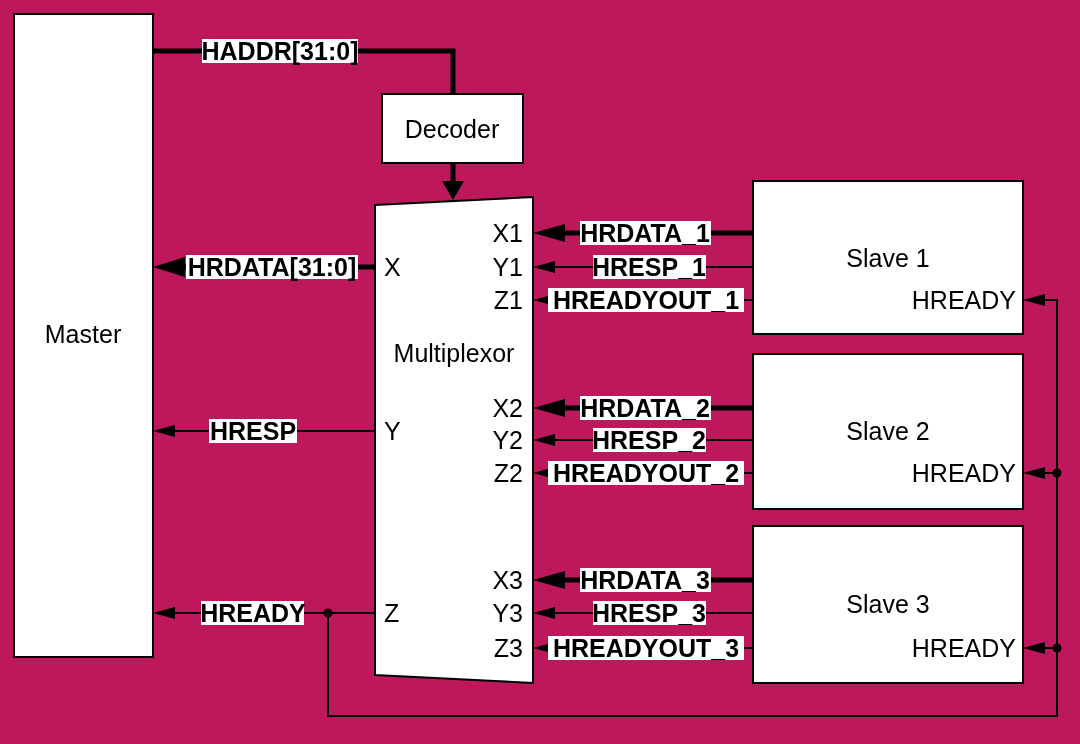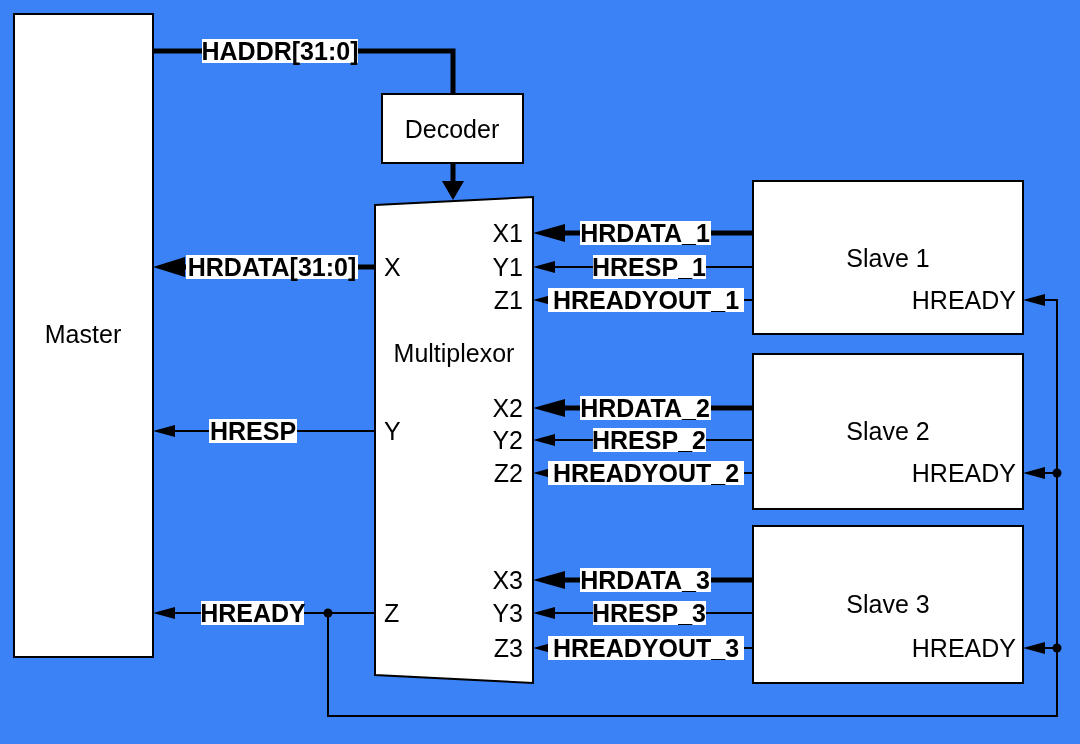--- a/index.html
+++ b/index.html
@@ -1,16 +1,16 @@
 <!DOCTYPE html>
 <html><head>
 <meta charset="utf-8">
 <style>
   html, body { margin: 0; padding: 0; background: #ffffff; }
-  .canvas { position: relative; width: 1080px; height: 744px; background: #3b82f6; overflow: hidden; }
+  .canvas { position: relative; width: 1080px; height: 744px; background: #be185d; overflow: hidden; }
   svg { display: block; }
   .box   { fill: #ffffff; stroke: #000000; stroke-width: 2; }
   .wire  { stroke: #000000; stroke-width: 2; fill: none; }
   .wire-thick { stroke: #000000; stroke-width: 5; fill: none; }
   .ah    { fill: #000000; stroke: none; }
   .dot   { fill: #000000; stroke: none; }
   .lbl-bg { fill: #ffffff; stroke: none; }
   .box-label  { font: 25px "Liberation Sans", sans-serif; fill: #000000; }
   .port-label { font: 25px "Liberation Sans", sans-serif; fill: #000000; }
   .sig-label  { font: bold 25px "Liberation Sans", sans-serif; fill: #000000; }

